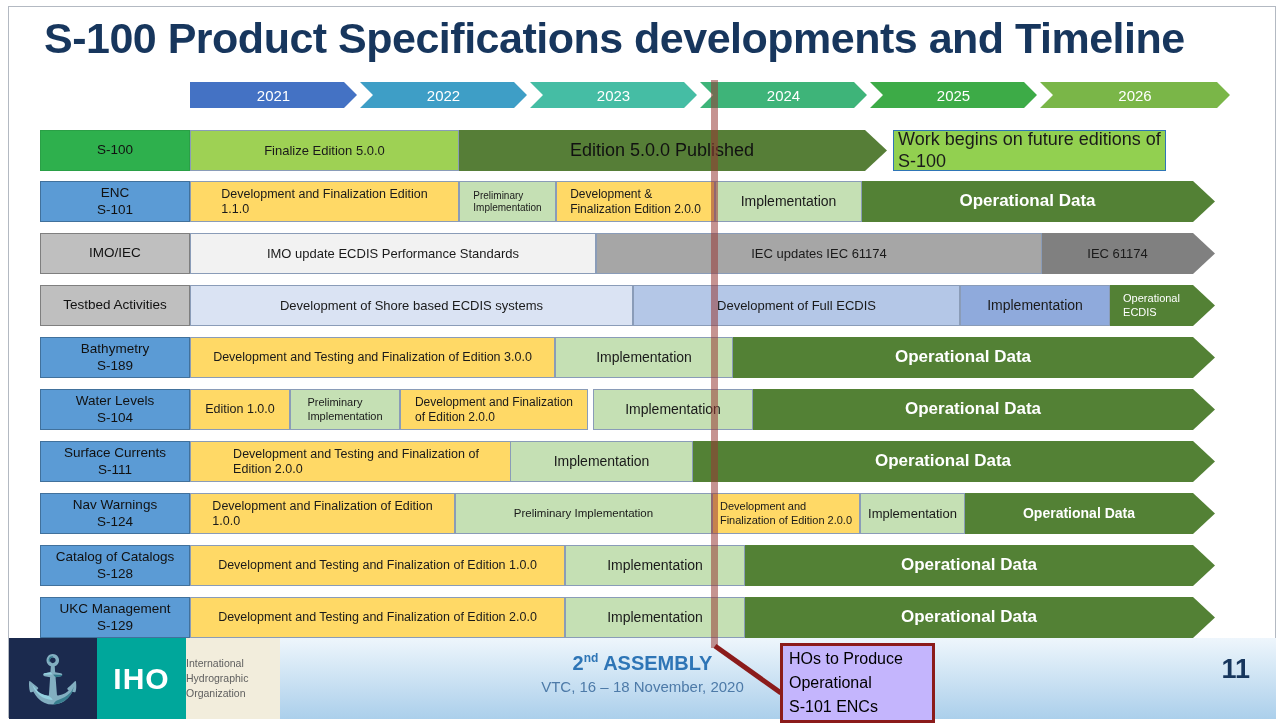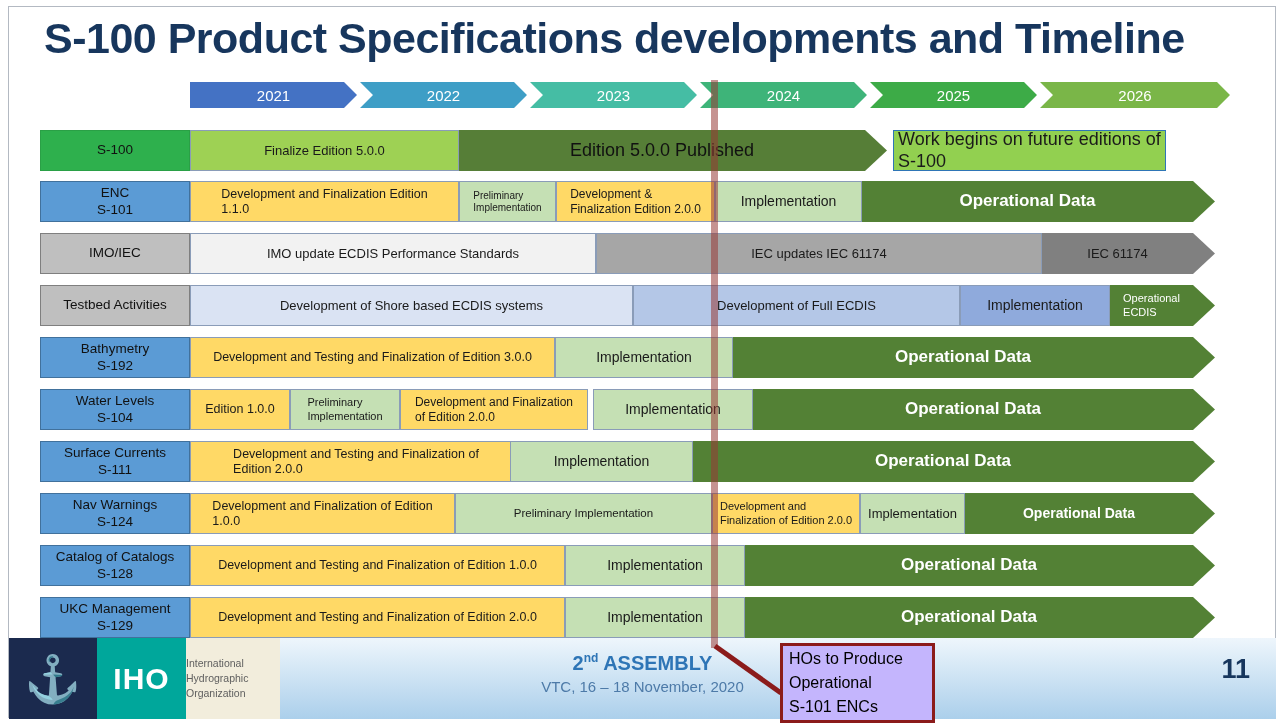--- a/index.html
+++ b/index.html
@@ -96,21 +96,21 @@
     <div class="trow" style="top: 277px;">
       <div class="rlabel" style="background: rgb(191, 191, 191); border-color: rgb(127, 127, 127);">Testbed Activities</div>
       <div class="seg" style="left: 150px; width: 443px; background: rgb(218, 227, 243); font-size: 13px;">Development of Shore based ECDIS systems</div>
       <div class="seg" style="left: 593px; width: 327px; background: rgb(180, 199, 231); font-size: 13px;">Development of Full ECDIS</div>
       <div class="seg" style="left: 920px; width: 150px; background: rgb(143, 170, 220); font-size: 14px;">Implementation</div>
       <div class="seg arrow" style="left: 1070px; width: 105px; background: rgb(83, 129, 53); color: rgb(255, 255, 255); font-size: 11px;">Operational
 ECDIS</div>
     </div>
     <div class="trow" style="top: 329px;">
       <div class="rlabel" style="background: rgb(91, 155, 213); border-color: rgb(65, 113, 156);">Bathymetry
-S-192</div>
+S-189</div>
       <div class="seg" style="left: 150px; width: 365px; background: rgb(255, 217, 102); font-size: 12.5px;">Development and Testing and Finalization of Edition 3.0.0</div>
       <div class="seg" style="left: 515px; width: 178px; background: rgb(197, 224, 180); font-size: 14px;">Implementation</div>
       <div class="seg arrow" style="left: 693px; width: 482px; background: rgb(83, 129, 53); color: rgb(255, 255, 255); font-size: 17px; font-weight: 600;">Operational Data</div>
     </div>
     <div class="trow" style="top: 381px;">
       <div class="rlabel" style="background: rgb(91, 155, 213); border-color: rgb(65, 113, 156);">Water Levels
 S-104</div>
       <div class="seg" style="left: 150px; width: 100px; background: rgb(255, 217, 102); font-size: 12.5px;">Edition 1.0.0</div>
       <div class="seg" style="left: 250px; width: 110px; background: rgb(197, 224, 180); font-size: 11px;">Preliminary
 Implementation</div>

